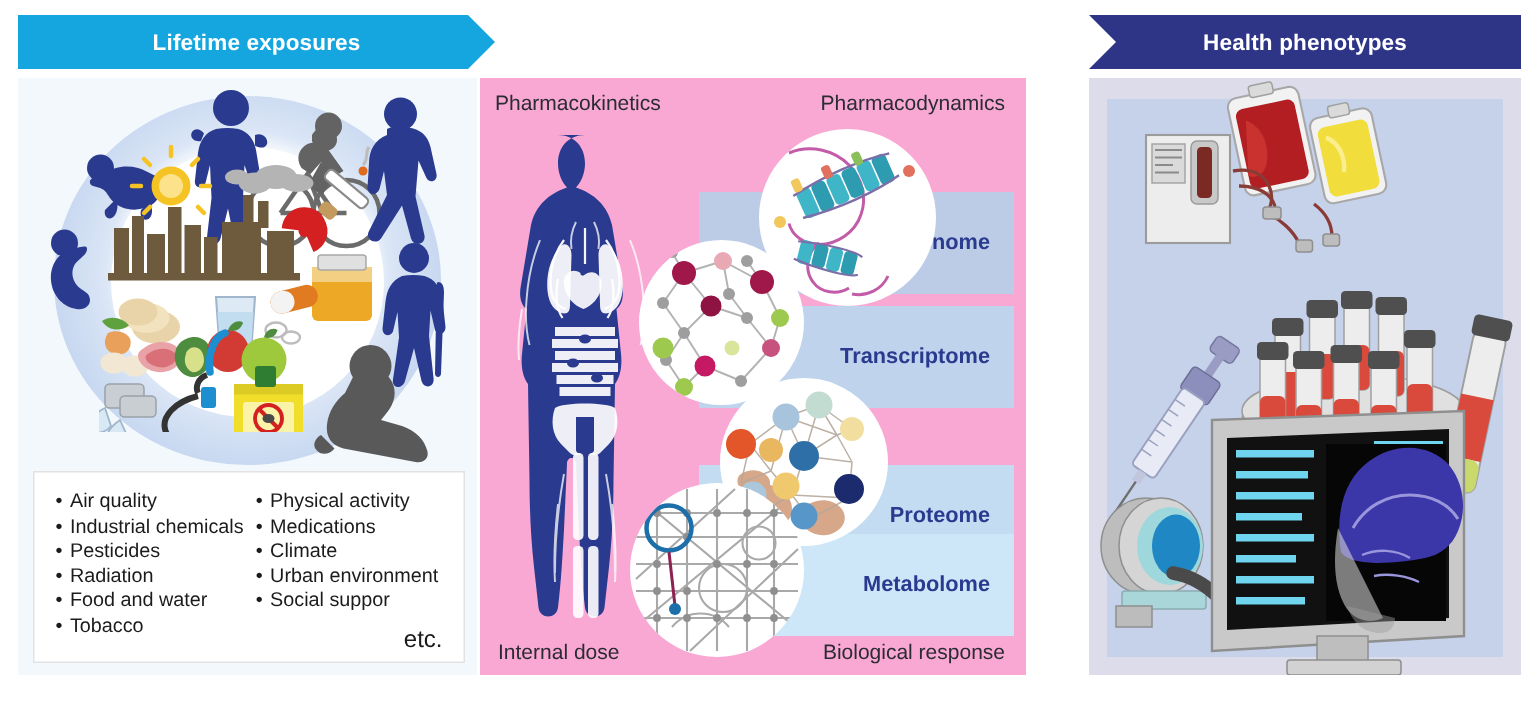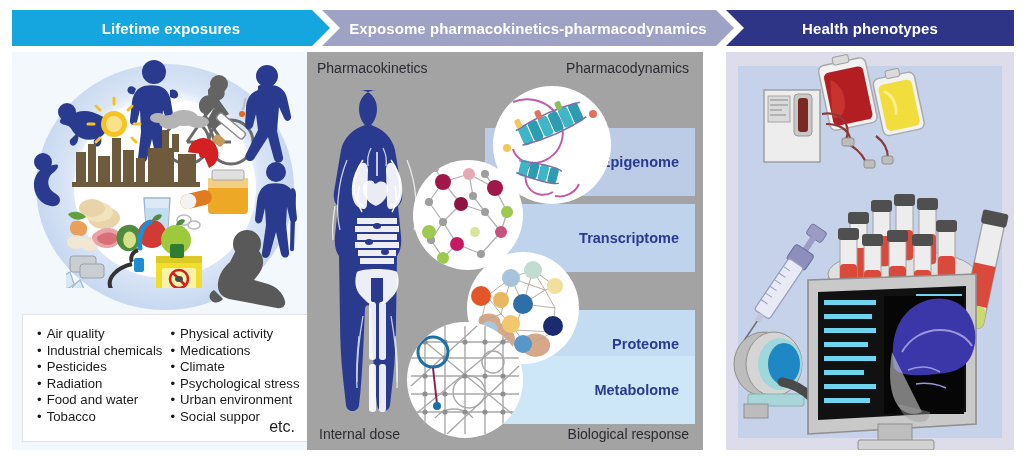--- a/index.html
+++ b/index.html
@@ -19,21 +19,21 @@
   #banner-left  { left: 12px;  width: 318px; background: #16A6DF;
                   clip-path: polygon(0 0, calc(100% - 18px) 0, 100% 50%, calc(100% - 18px) 100%, 0 100%); }
   #banner-mid   { left: 322px; width: 412px; background: #9EA2C4;
                   clip-path: polygon(0 0, calc(100% - 18px) 0, 100% 50%, calc(100% - 18px) 100%, 0 100%, 18px 50%); }
   #banner-right { left: 726px; width: 288px; background: #2E3486;
                   clip-path: polygon(0 0, 100% 0, 100% 100%, 0 100%, 18px 50%); }
 
   
   .panel { position: absolute; top: 52px; }
   #panel-left  { left: 12px;  width: 306px; height: 398px; background: #F3F8FD; }
-  #panel-mid   { left: 307px; width: 396px; height: 398px; background: #a3a3a3; }
+  #panel-mid   { left: 320px; width: 364px; height: 398px; background: #f9a8d4; }
   #panel-right { left: 726px; width: 288px; height: 398px; background: #DCDCEA; }
 
   
   .wheel-wrap { position: absolute; left: 6px; top: 2px; width: 294px; height: 262px; }
   .ring-outer { position: absolute; left: 18px; top: 10px; width: 258px; height: 246px;
                 border-radius: 50%;
                 background: radial-gradient(circle at 50% 48%, #ffffff 0 44%, #dbe6f6 52%, #c6d7f0 72%, #eaf1fb 96%); }
   .ring-inner { position: absolute; left: 56px; top: 44px; width: 182px; height: 180px;
                 border-radius: 50%; background: #ffffff; }
   .icon-abs { position: absolute; }
@@ -79,23 +79,20 @@
               background: #C5D2EA; }
   .rp-art   { position: absolute; left: 0; top: 0; width: 288px; height: 398px; }
 </style>
 </head>
 <body>
 
 <div class="figure">
 
   <div class="banner" id="banner-left">
     <span class="banner-label">Lifetime exposures</span>
-  </div>
-  <div class="banner" id="banner-mid">
-    <span class="banner-label">Exposome pharmacokinetics-pharmacodynamics</span>
   </div>
   <div class="banner" id="banner-right">
     <span class="banner-label">Health phenotypes</span>
   </div>
 
   <div class="panel" id="panel-left">
 
     <div class="wheel-wrap">
       <div class="ring-outer"></div>
       <div class="ring-inner"></div>
@@ -258,21 +255,20 @@
           <li>Industrial chemicals</li>
           <li>Pesticides</li>
           <li>Radiation</li>
           <li>Food and water</li>
           <li>Tobacco</li>
         </ul>
         <ul class="bullet-col">
           <li>Physical activity</li>
           <li>Medications</li>
           <li>Climate</li>
-          <li>Psychological stress</li>
           <li>Urban environment</li>
           <li>Social suppor</li>
         </ul>
       </div>
       <span id="etc-label">etc.</span>
     </div>
   </div>
 
   <div class="panel" id="panel-mid">
 

